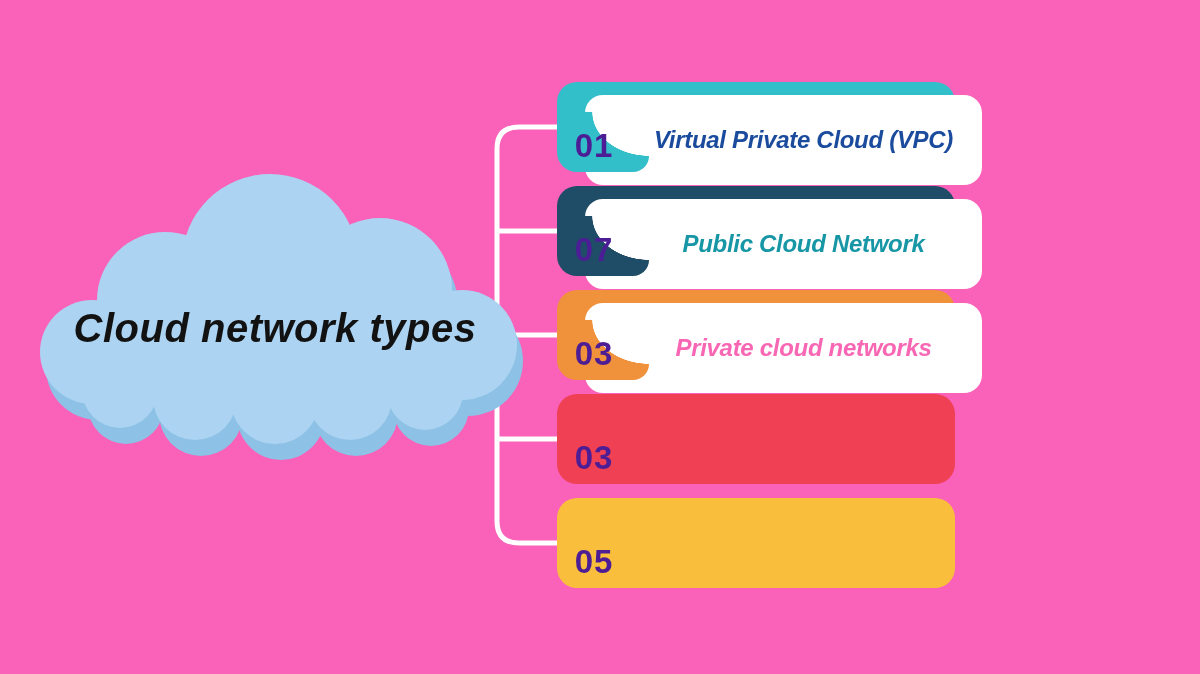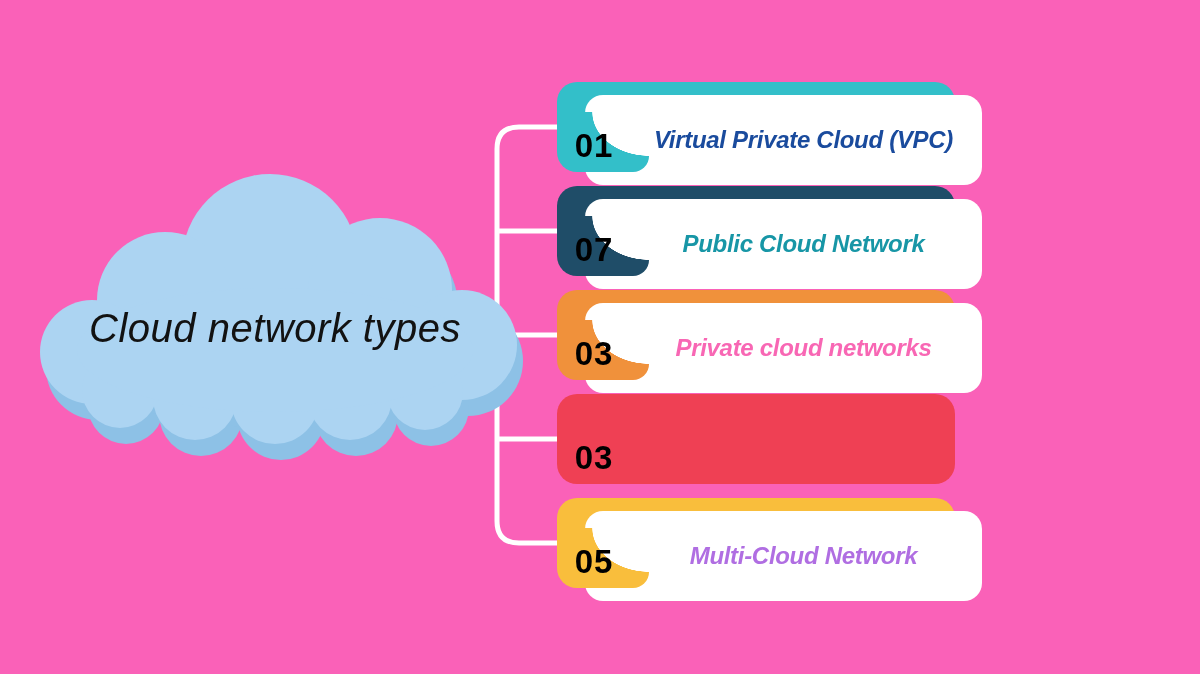--- a/index.html
+++ b/index.html
@@ -14,21 +14,21 @@
   .stage { position:absolute; inset:0; }
 
   
   .bracket { position:absolute; left:0; top:0; z-index:1; }
 
   
   .cloud-wrap { position:absolute; left:25px; top:168px; width:505px; height:300px; z-index:2; }
   .cloud-title {
     position:absolute; left:40px; top:306px; width:470px; z-index:3;
     text-align:center;
-    font-size:40px; font-weight:400; font-style:italic;
+    font-size:40px; font-weight:700; font-style:italic;
     color: var(--title_text, #111);
     letter-spacing:0.5px;
   }
 
   
   .item { position:absolute; left:557px; width:430px; height:104px; z-index:2; }
   .item .tab {
     position:absolute; left:0; top:0; width:398px; height:90px;
     background: var(--tab); border-radius:20px;
   }
@@ -40,21 +40,21 @@
   }
   .item .notch {
     position:absolute; left:28px; top:30px; width:64px; height:60px;
     background: radial-gradient(ellipse 57px 44px at 100% 0, rgba(0,0,0,0) 0 99%, var(--tab) 100%);
     border-radius:0 0 16px 0;
   }
   .item .num {
     position:absolute; left:8px; top:46px; width:58px;
     text-align:center;
     font-size:33px; line-height:36px; font-weight:800;
-    letter-spacing:1px; color:#000000;
+    letter-spacing:1px; color:#4c1d95;
   }
   .item .label {
     font-size:24px; font-weight:800; font-style:italic;
     letter-spacing:-0.3px; white-space:nowrap;
     color: var(--label);
   }
 </style>
 </head>
 <body style="--background: #FA61B8; --cloud: #ACD4F2; --cloud_shadow: #8DC1E6; --connector: #FFFFFF; --card: #FFFFFF; --title_text: #121212;">
 
@@ -123,20 +123,17 @@
   </div>
 
   <div class="item" style="top: 394px; --tab: #EF4054; --label: #1FA8DA;">
     <div class="tab"></div>
     <div class="notch"></div>
     <div class="num">03</div>
   </div>
 
   <div class="item" style="top: 498px; --tab: #F9BE3C; --label: #B06EE2;">
     <div class="tab"></div>
-    <div class="card">
-      <span class="label">Multi-Cloud Network</span>
-    </div>
     <div class="notch"></div>
     <div class="num">05</div>
   </div>
 
 </div>
 
 </body></html>

